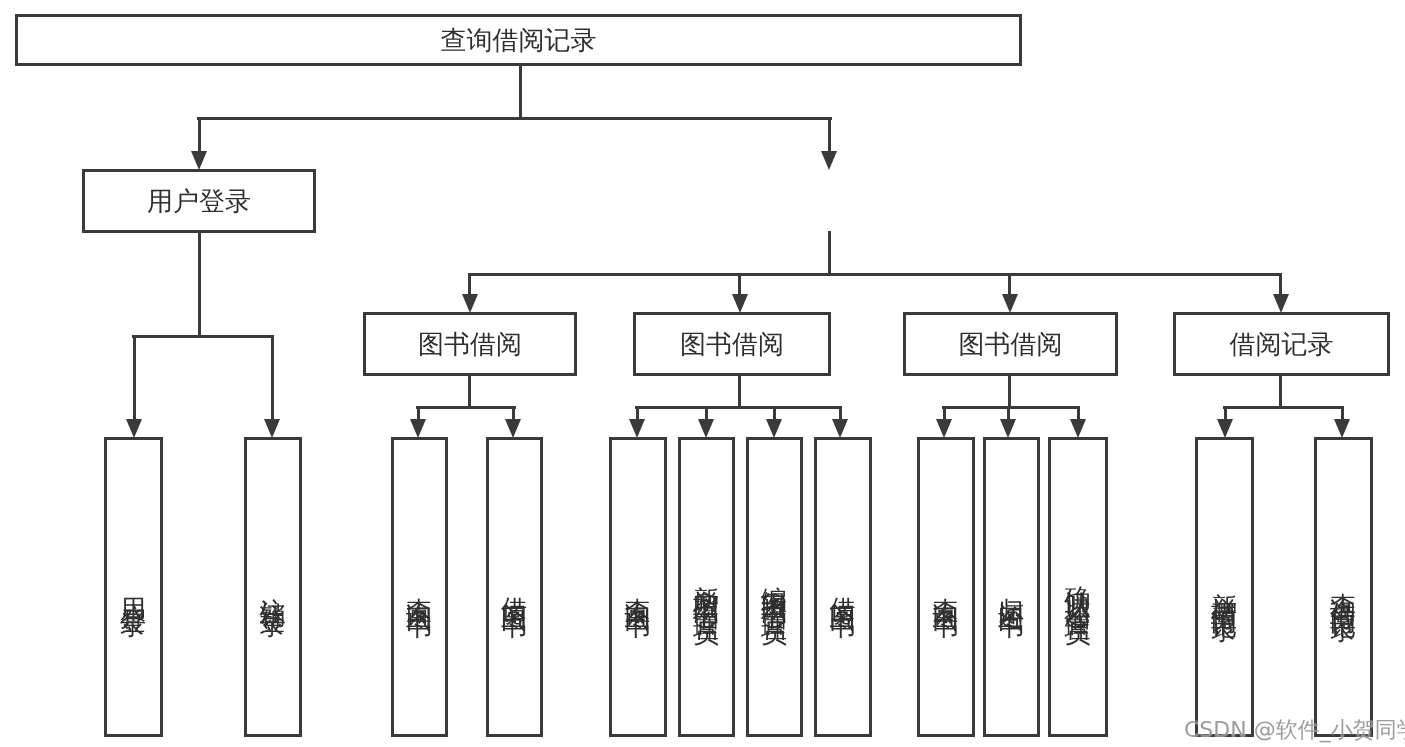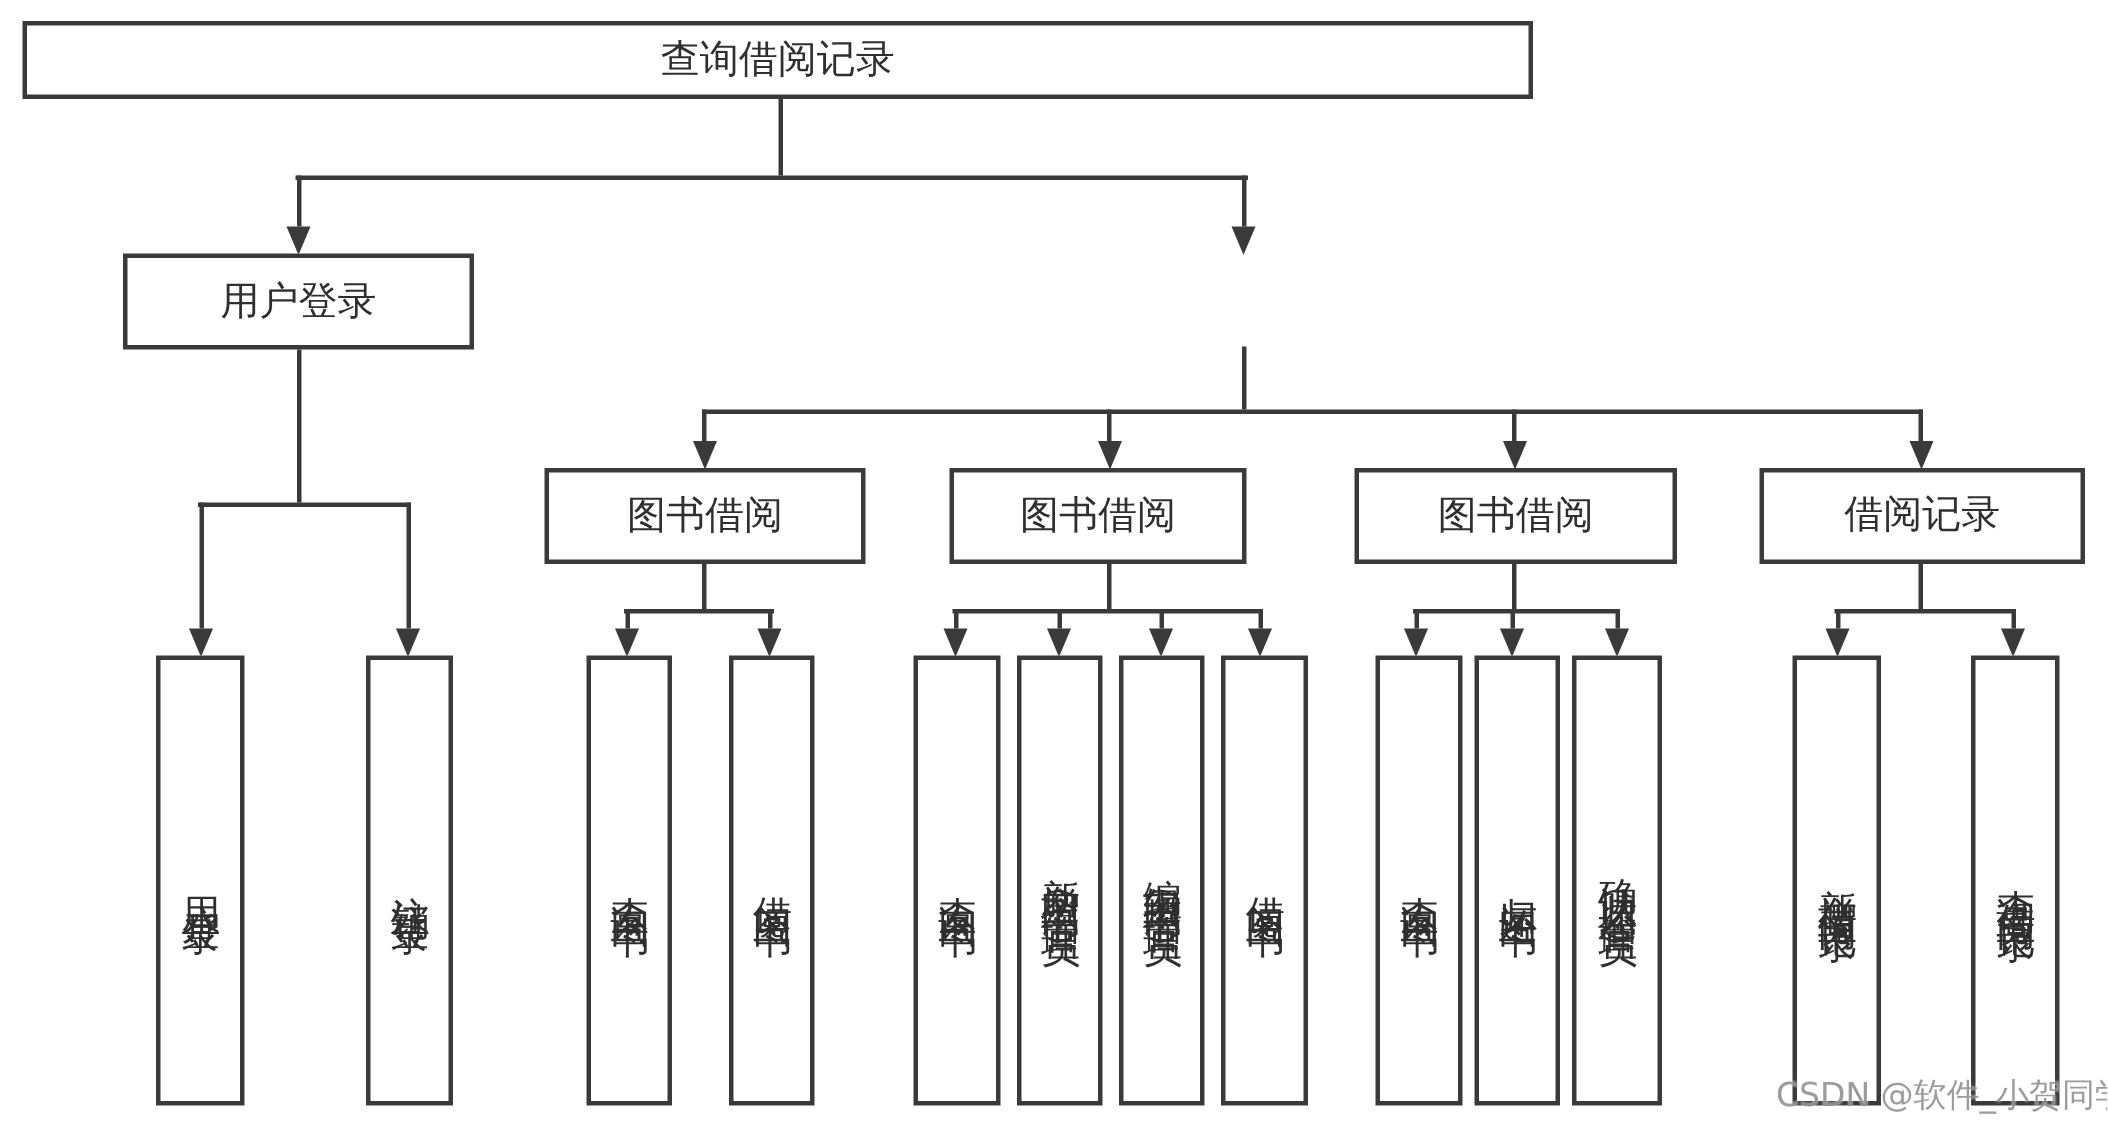--- a/index.html
+++ b/index.html
@@ -62,21 +62,21 @@
 
   <div class="node" style="left:363px;top:312px;width:214px;height:64px;">
     <span>图书借阅</span>
   </div>
   <div class="node" style="left:633px;top:312px;width:198px;height:64px;">
     <span>图书借阅</span>
   </div>
   <div class="node" style="left:903px;top:312px;width:215px;height:64px;">
     <span>图书借阅</span>
   </div>
-  <div class="node" style="left:1173px;top:312px;width:217px;height:64px;font-family:Liberation Mono, monospace;">
+  <div class="node" style="left:1173px;top:312px;width:217px;height:64px;">
     <span>借阅记录</span>
   </div>
 
   <div class="node leaf" style="left:104px;top:437px;width:59px;height:300px;">
     <span class="vtext">用户登录</span>
   </div>
   <div class="node leaf" style="left:244px;top:437px;width:58px;height:300px;">
     <span class="vtext">注销登录</span>
   </div>
   <div class="node leaf" style="left:391px;top:437px;width:57px;height:300px;">

